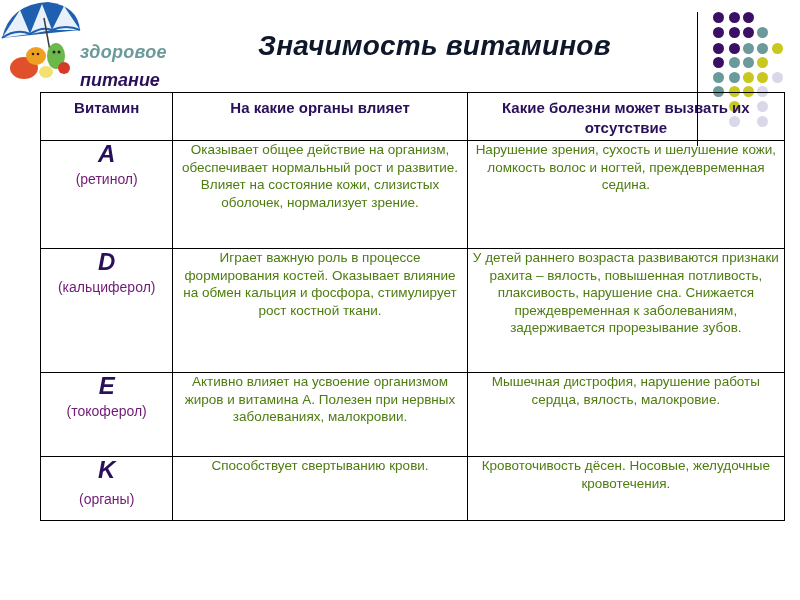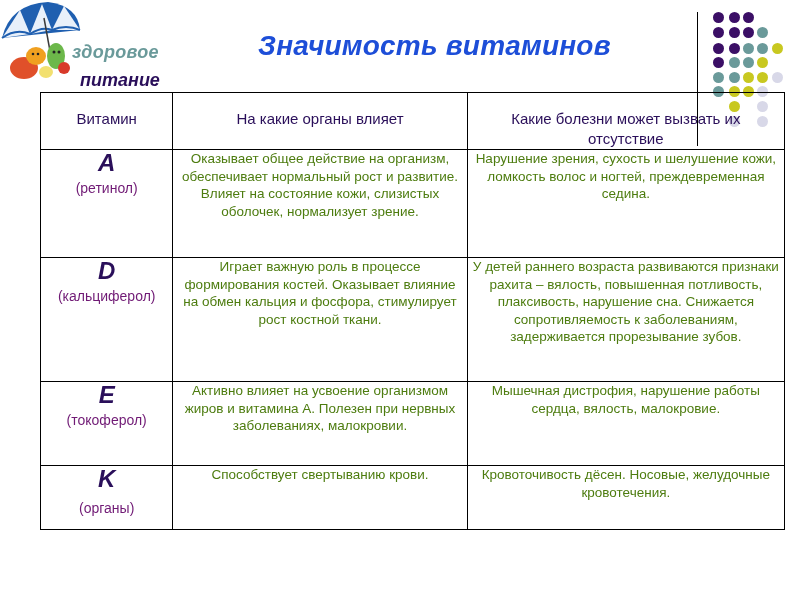--- a/index.html
+++ b/index.html
@@ -3,49 +3,49 @@
 <meta charset="utf-8">
 <style>
   html, body { margin: 0; padding: 0; }
   body {
     width: 800px; height: 600px; position: relative; overflow: hidden;
     background: #ffffff;
     font-family: "Liberation Sans", sans-serif;
   }
   .logo { position: absolute; left: 0; top: 0; width: 90px; height: 85px; }
   .logo-text-1 {
-    position: absolute; left: 72px; top: 42px;
+    position: absolute; left: 80px; top: 42px;
     font-family: "Liberation Sans", sans-serif; font-weight: bold; font-style: italic;
     font-size: 18px; color: #6a9a9a; letter-spacing: 0.3px;
   }
   .logo-text-2 {
     position: absolute; left: 80px; top: 70px;
     font-family: "Liberation Sans", sans-serif; font-weight: bold; font-style: italic;
     font-size: 18px; color: #2a0f5a;
   }
   .title {
     position: absolute; left: 258px; top: 30px;
     font-family: "Liberation Sans", sans-serif; font-weight: bold; font-style: italic;
-    font-size: 28px; color: #1d4ed8; letter-spacing: 0.2px;
+    font-size: 28px; color: #0f172a; letter-spacing: 0.2px;
   }
   .vline { position: absolute; left: 697px; top: 12px; width: 1px; height: 134px; background: #000; z-index: 3; }
   .dot { position: absolute; width: 11px; height: 11px; border-radius: 50%; z-index: 1; }
 
   table.vit {
     position: absolute; left: 40px; top: 92px;
     border-collapse: collapse; z-index: 2;
     width: 745px;
   }
   table.vit td, table.vit th {
     border: 1px solid #000; vertical-align: top; text-align: center;
     font-family: "Liberation Sans", sans-serif; padding: 0 4px;
   }
   table.vit th {
-    font-weight: normal; color: #2a0f5a; font-size: 15px; line-height: 20px;
-    padding-top: 16px; height: 48px; box-sizing: border-box;
+    font-weight: bold; color: #2a0f5a; font-size: 15px; line-height: 20px;
+    padding-top: 5px; height: 48px; box-sizing: border-box;
   }
   .c1 { width: 133px; }
   .c2 { width: 299px; margin-left: 47px; }
   .c3 { width: 322px; }
   td.vcell { padding-top: 4px; }
   .letter { display: block; font-weight: bold; font-style: italic; font-size: 24px; line-height: 26px; color: #2a0f5a; }
   .chem { display: block; font-size: 14px; color: #701a75; line-height: 20px; margin-top: 2px; }
   td.txt { font-size: 13.5px; color: #4d7c0f; line-height: 17.5px; padding-top: 4px; }
 </style>
 </head>
@@ -124,21 +124,21 @@
     </td>
     <td class="txt">Оказывает общее действие на организм, обеспечивает нормальный рост и развитие. Влияет на состояние кожи, слизистых оболочек, нормализует зрение.</td>
     <td class="txt">Нарушение зрения, сухость и шелушение кожи, ломкость волос и ногтей, преждевременная седина.</td>
   </tr>
   <tr style="height:124px;">
     <td class="vcell">
       <span class="letter">D</span>
       <span class="chem">(кальциферол)</span>
     </td>
     <td class="txt">Играет важную роль в процессе формирования костей. Оказывает влияние на обмен кальция и фосфора, стимулирует рост костной ткани.</td>
-    <td class="txt">У детей раннего возраста развиваются признаки рахита – вялость, повышенная потливость, плаксивость, нарушение сна. Снижается сопротивляемость к заболеваниям, задерживается прорезывание  зубов.</td>
+    <td class="txt">У детей раннего возраста развиваются признаки рахита – вялость, повышенная потливость, плаксивость, нарушение сна. Снижается преждевременная к заболеваниям, задерживается прорезывание  зубов.</td>
   </tr>
   <tr style="height:84px;">
     <td class="vcell">
       <span class="letter">E</span>
       <span class="chem">(токоферол)</span>
     </td>
     <td class="txt">Активно влияет на усвоение организмом жиров и витамина А. Полезен при нервных заболеваниях, малокровии.</td>
     <td class="txt">Мышечная дистрофия, нарушение работы сердца, вялость, малокровие.</td>
   </tr>
   <tr style="height:64px;">

